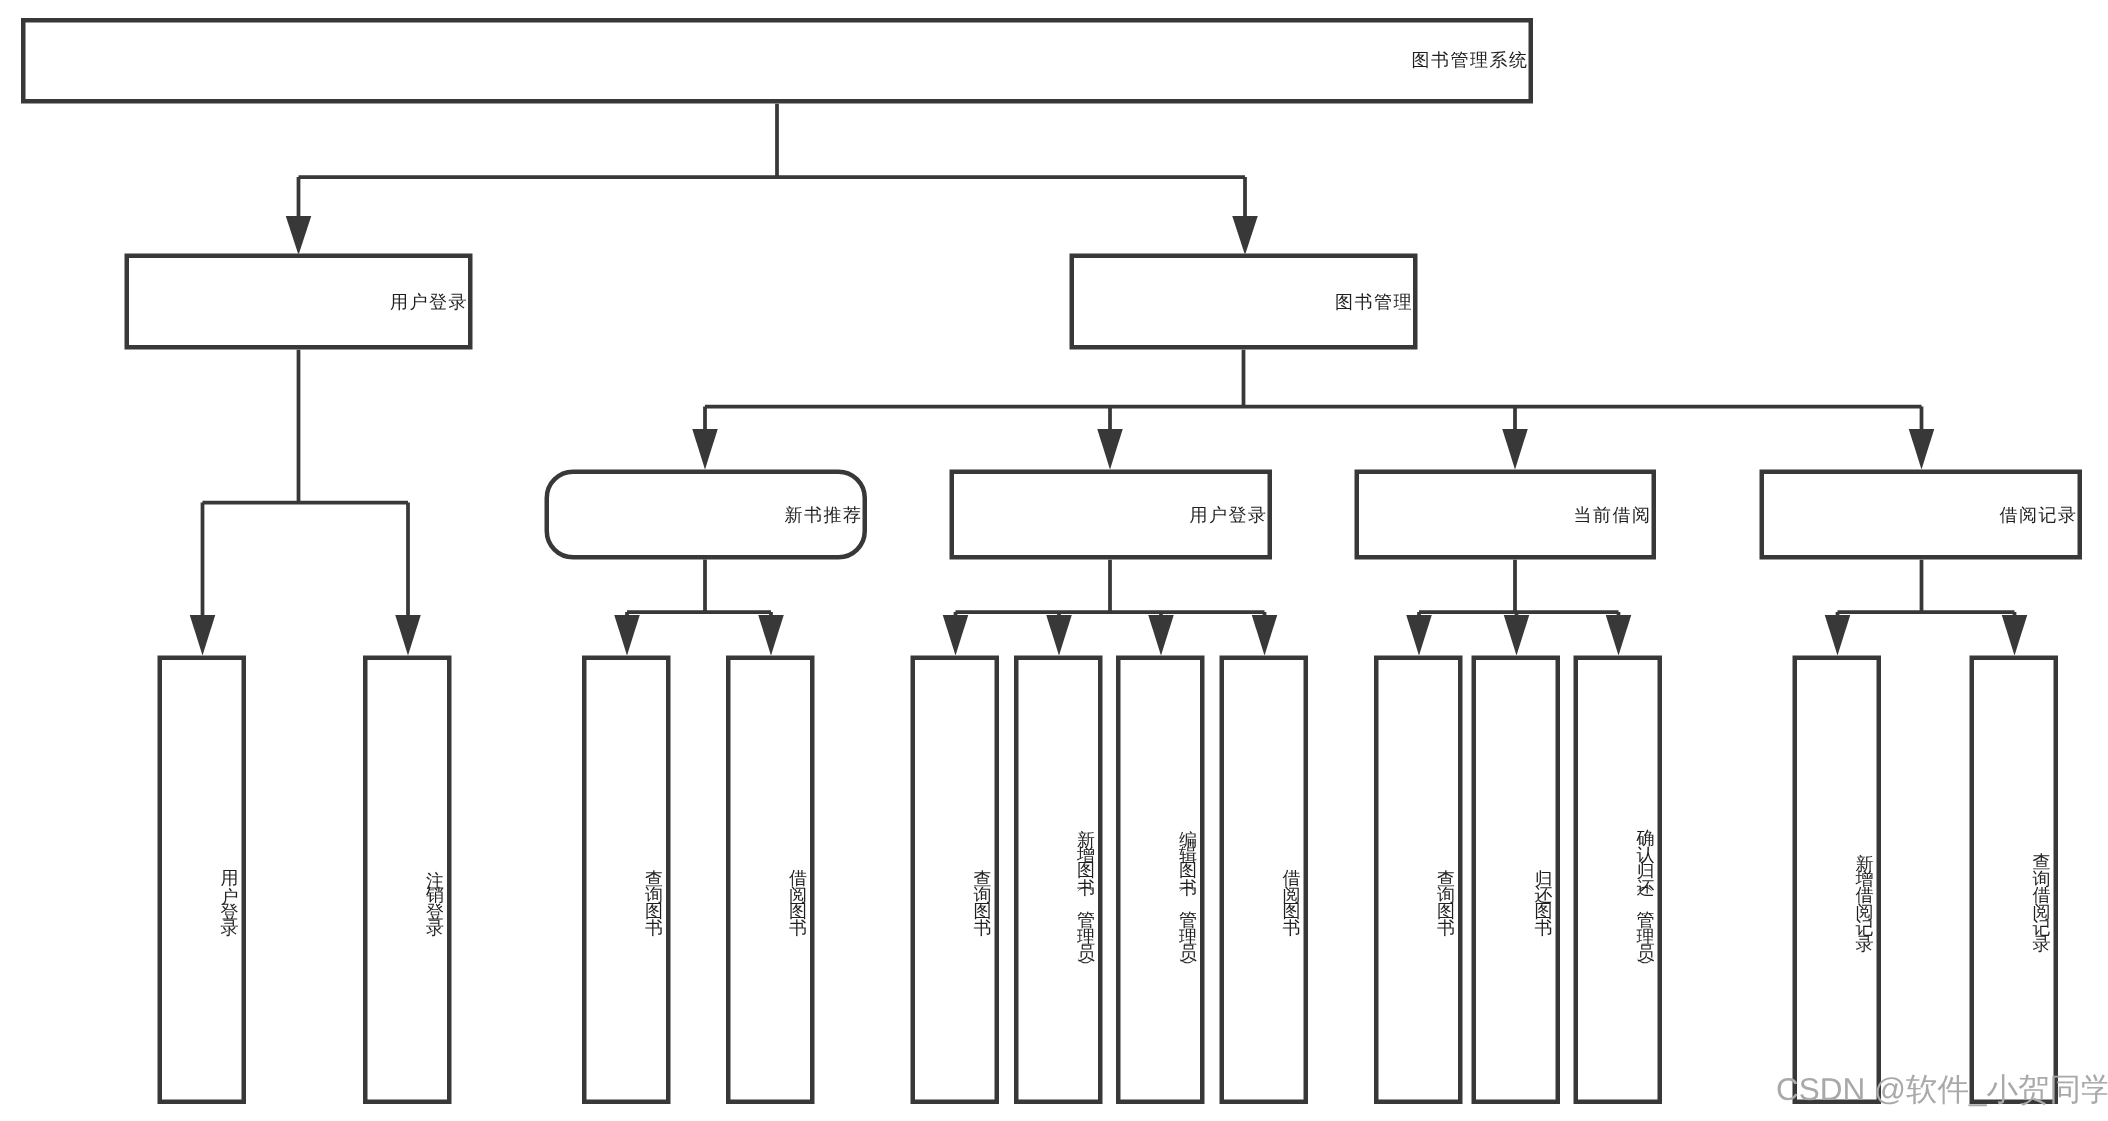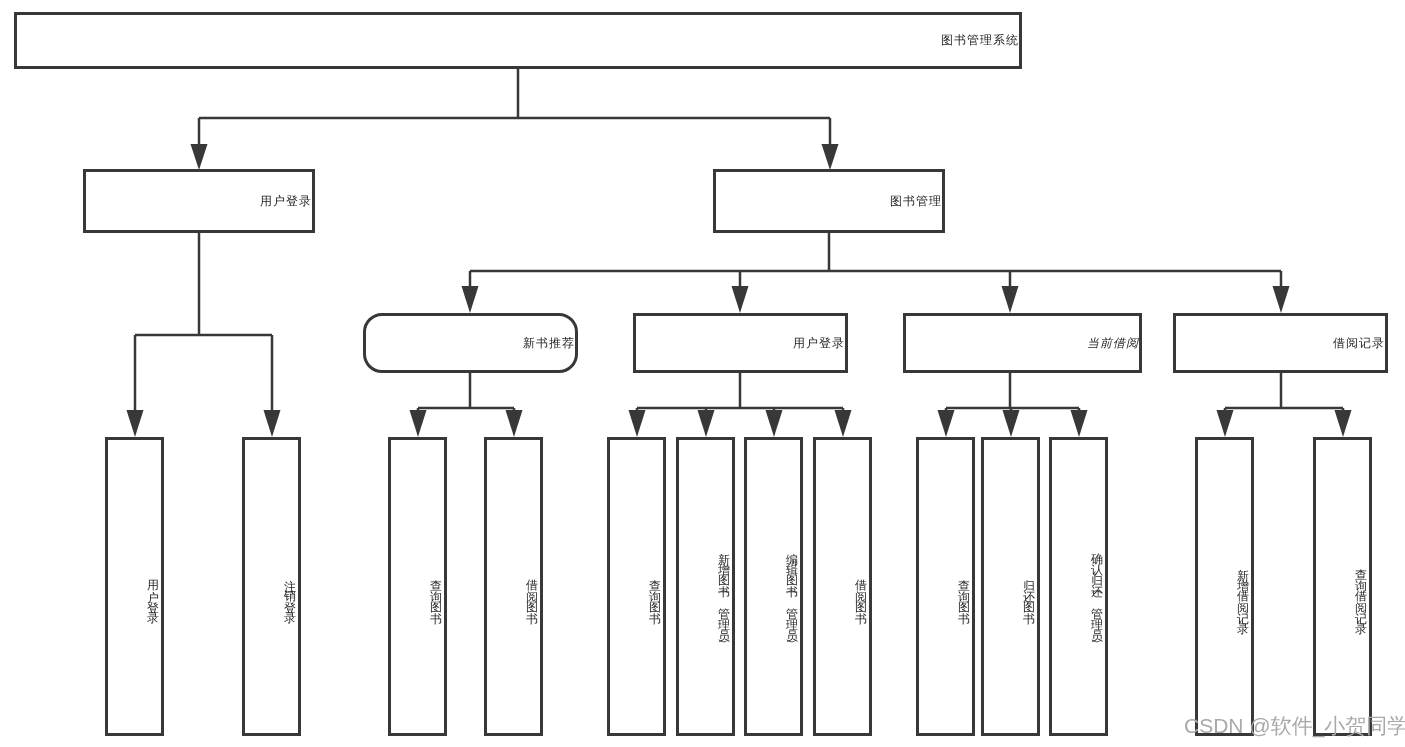--- a/index.html
+++ b/index.html
@@ -123,21 +123,21 @@
   <div class="box" style="left:713px; top:169px; width:232px; height:64px;">
     <span>图书管理</span>
   </div>
 
   <div class="box" style="left:363px; top:313px; width:215px; height:60px;border-radius:19px;">
     <span>新书推荐</span>
   </div>
   <div class="box" style="left:633px; top:313px; width:215px; height:60px;">
     <span>用户登录</span>
   </div>
-  <div class="box" style="left:903px; top:313px; width:239px; height:60px;font-style:italic;">
+  <div class="box" style="left:903px; top:313px; width:201px; height:60px;">
     <span>当前借阅</span>
   </div>
   <div class="box" style="left:1173px; top:313px; width:215px; height:60px;padding-left:44px;">
     <span>借阅记录</span>
   </div>
 
   <div class="box" style="left:105px; top:437px; width:59px; height:299px;">
     <span class="vtext">用户登录</span>
   </div>
   <div class="box" style="left:242px; top:437px; width:59px; height:299px;">

